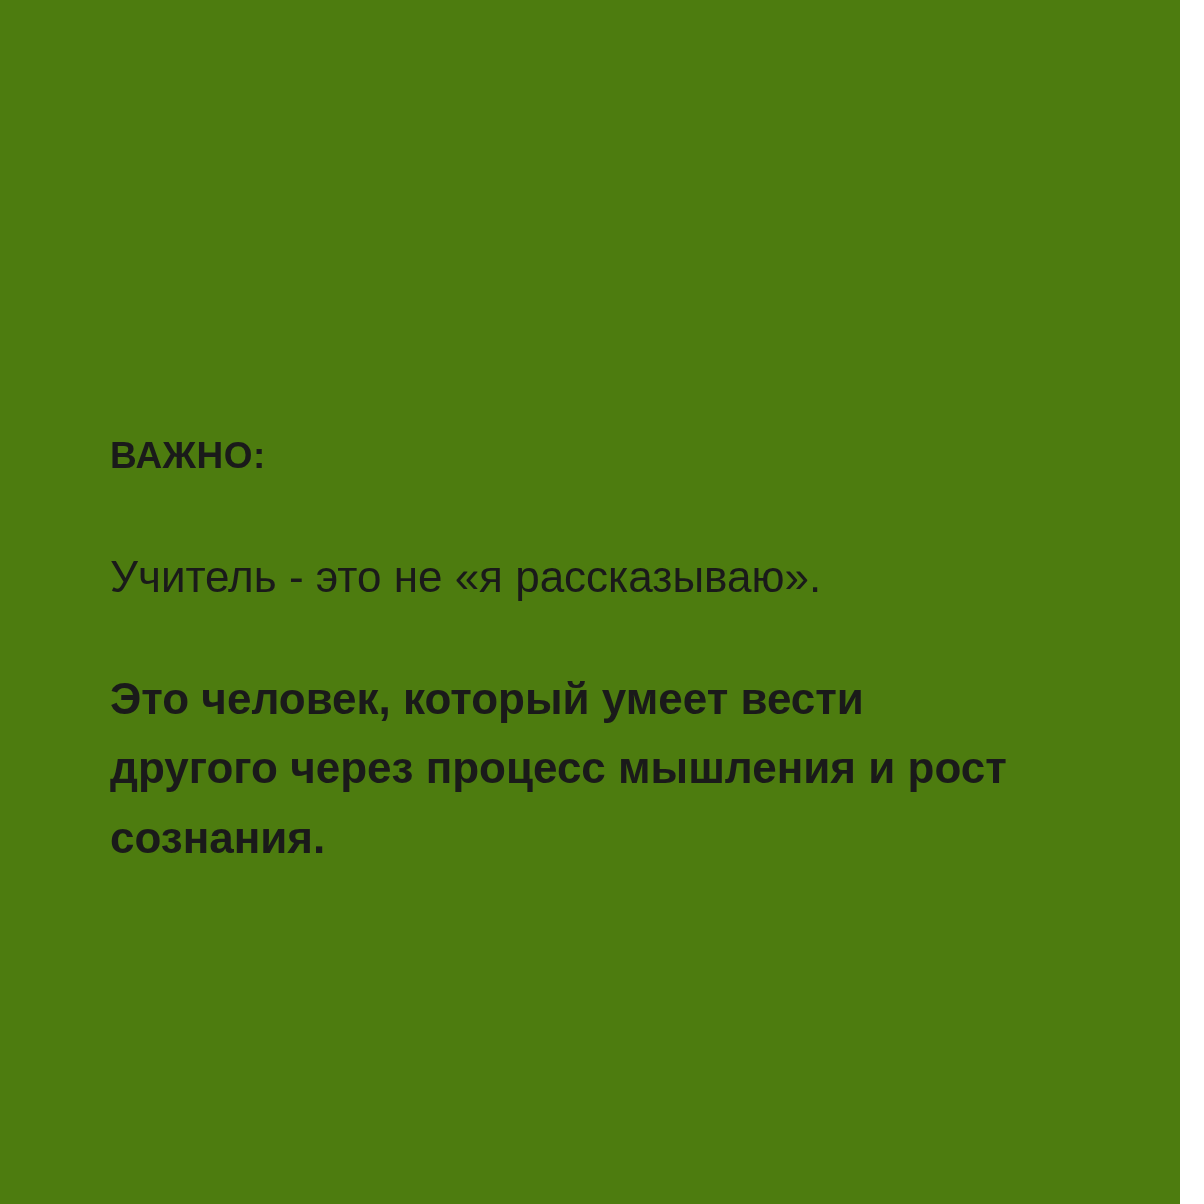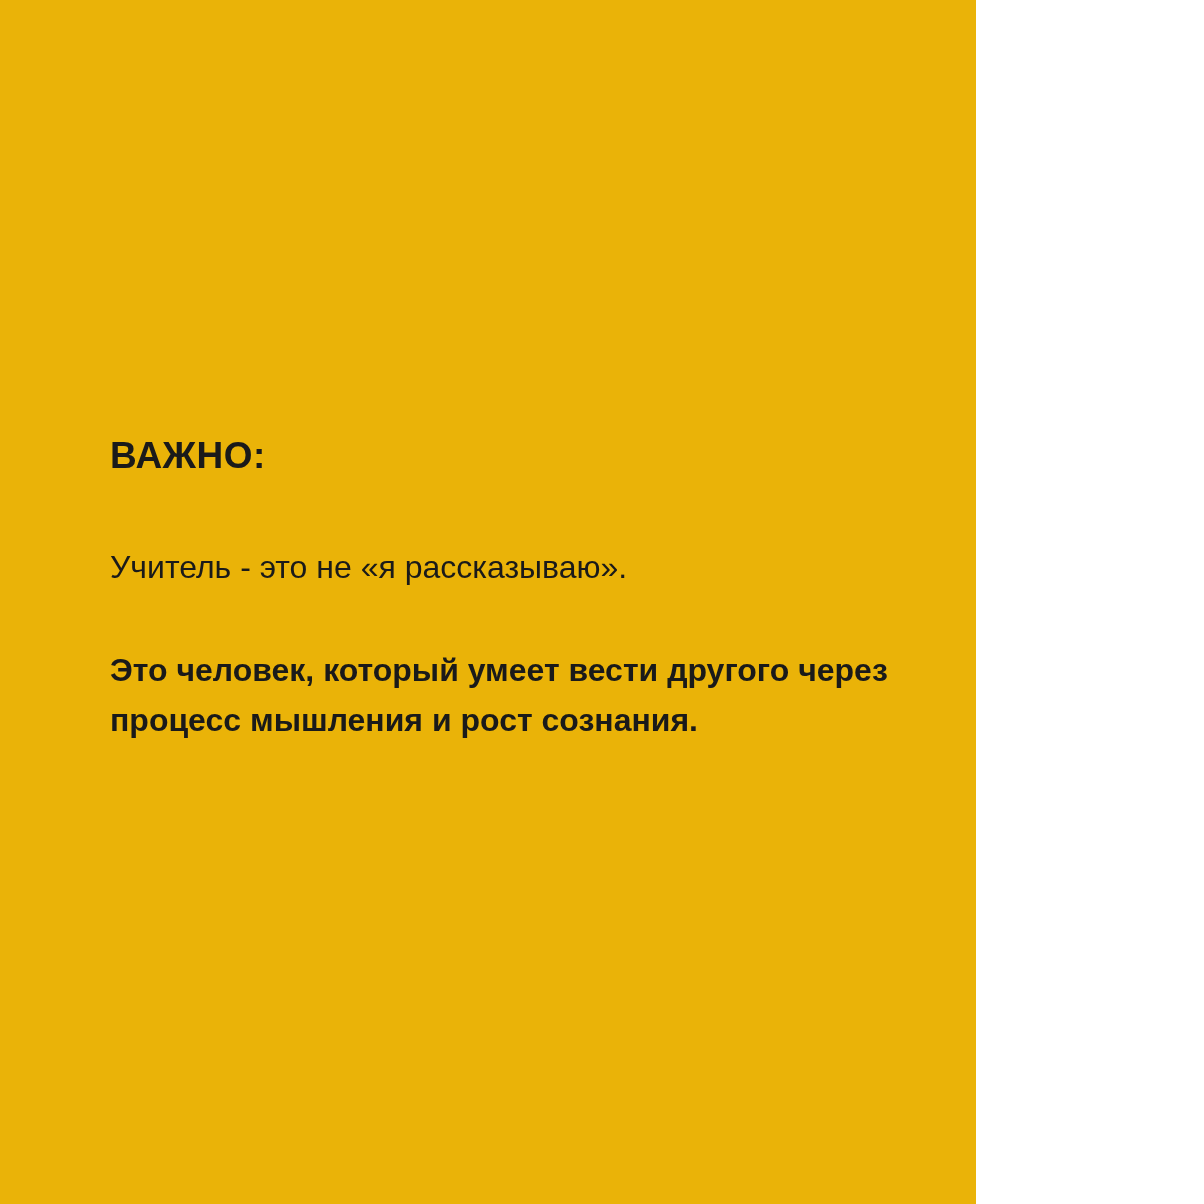--- a/index.html
+++ b/index.html
@@ -9,44 +9,44 @@
   }
   body {
     width: 1204px;
     height: 1204px;
     background: #ffffff;
     font-family: "Liberation Sans", sans-serif;
     -webkit-font-smoothing: antialiased;
   }
   .slide {
     position: relative;
-    width: 976px;
+    width: 1180px;
     height: 1204px;
-    background: #eab308;
+    background: #4d7c0f;
     box-sizing: border-box;
     display: flex;
     flex-direction: column;
     justify-content: flex-start;
   }
   .content {
     position: absolute;
     left: 110px;
     top: 432px;
     width: 960px;
   }
   .heading {
     font-size: 37px;
     font-weight: bold;
     color: #1a1a1a;
     letter-spacing: 0.5px;
     line-height: 1.3;
     margin: 0 0 62px 0;
   }
   .para {
-    font-size: 32px;
+    font-size: 44px;
     font-weight: normal;
     color: #1a1a1a;
     line-height: 1.58;
     margin: 0 0 52px 0;
     max-width: 900px;
   }
   .para:last-child {
     margin-bottom: 0;
     font-weight: bold;
   }

